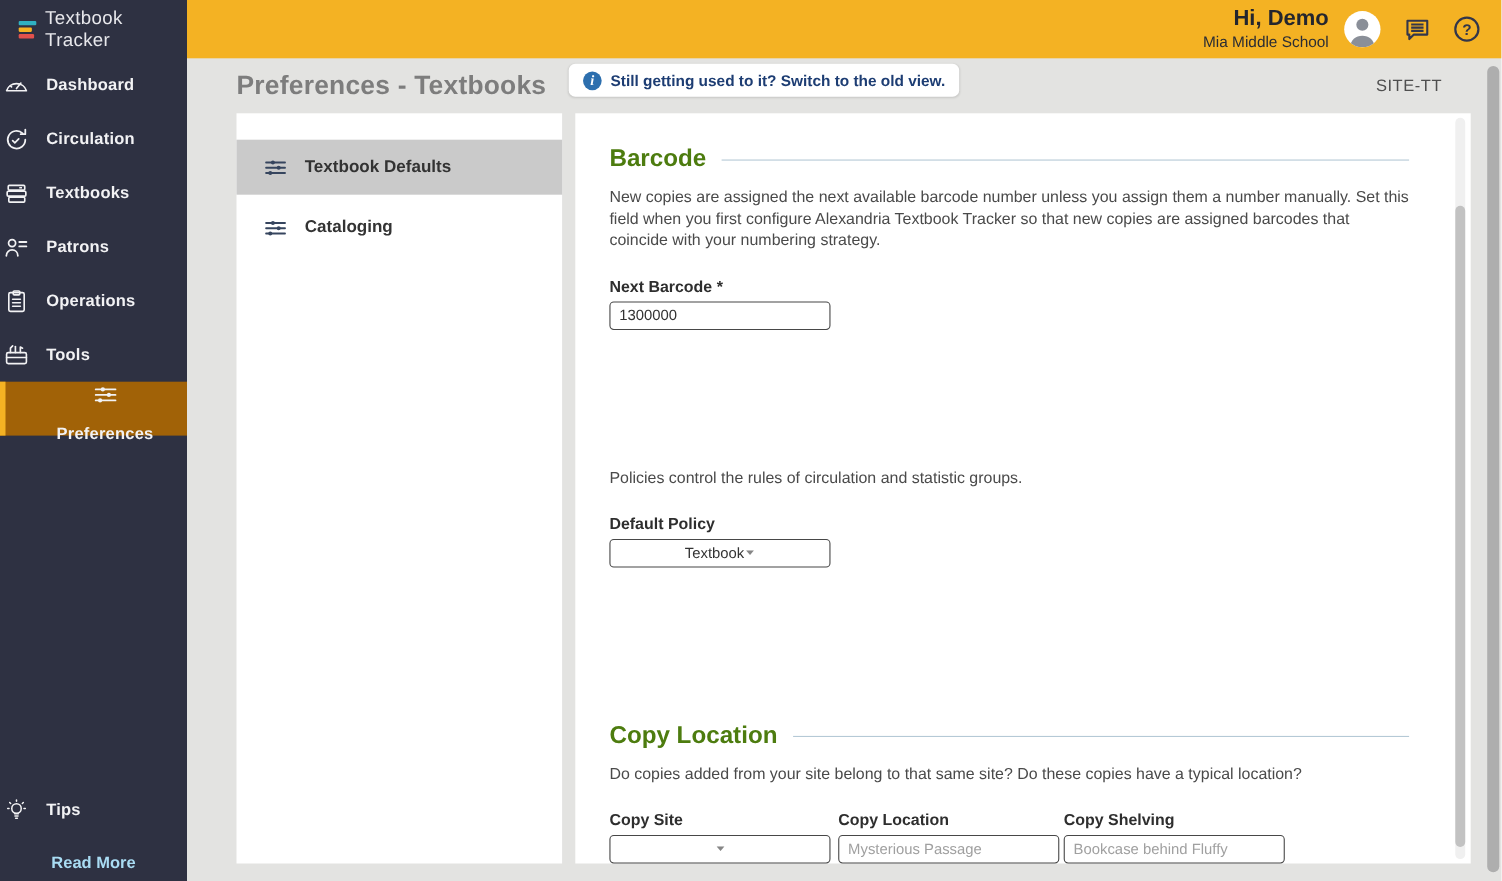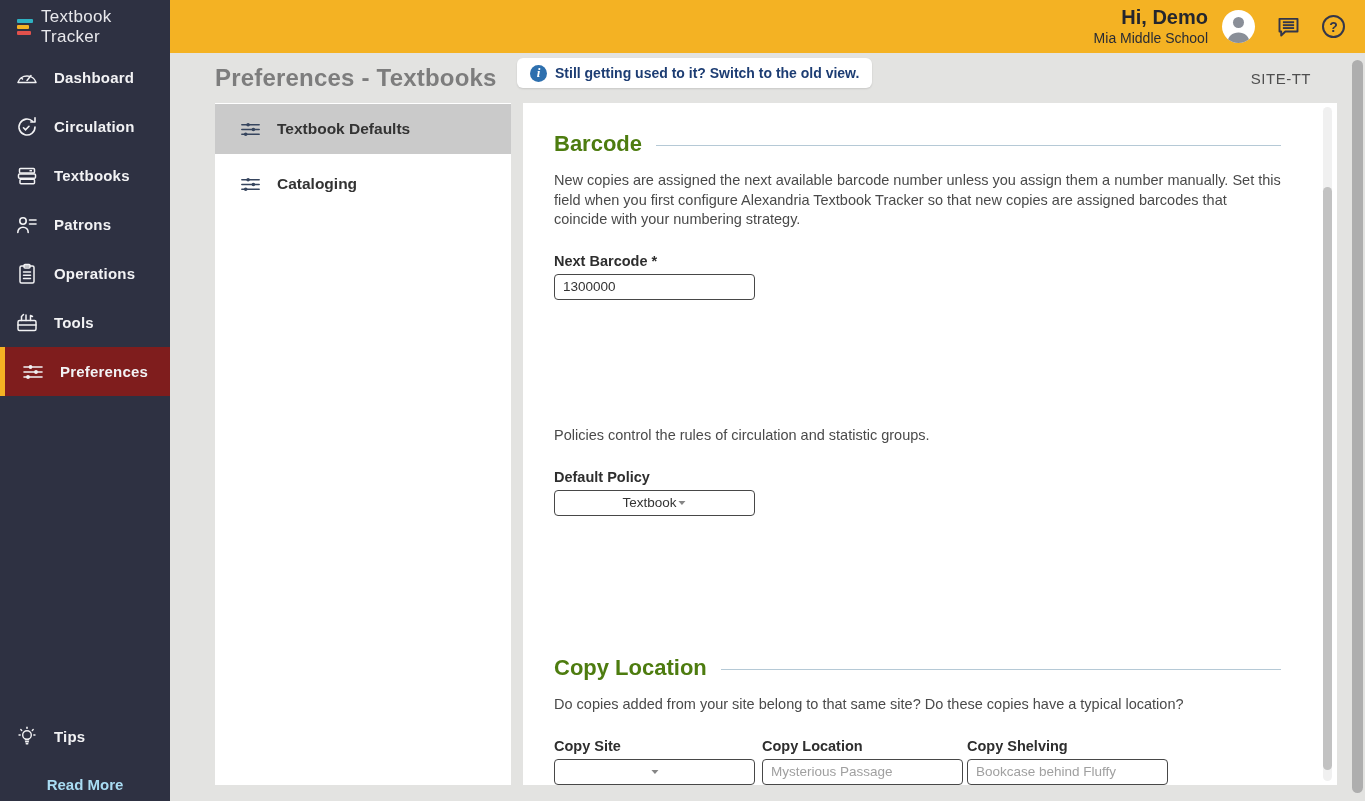--- a/index.html
+++ b/index.html
@@ -41,26 +41,26 @@
   .logo-row { height:53px; display:flex; align-items:center; padding-left:17px; gap:8px; }
   .logo-mark { display:flex; flex-direction:column; gap:2px; }
   .logo-mark i { display:block; height:4px; border-radius:1px; }
   .logo-mark .b1 { width:16px; background:#2fb1c2; }
   .logo-mark .b2 { width:12px; background:#f4b223; }
   .logo-mark .b3 { width:14px; background:#e2514c; }
   .logo-text { font-size:17px; color:#e8e8ec; letter-spacing:0.3px; font-weight:400; }
   .nav { position:absolute; top:53px; left:0; right:0; }
   .nav-item {
     height:49px; display:flex; align-items:center; gap:15px;
-    padding-left:15px; cursor:pointer; color:#f2f2f4;
+    padding-left:3px; cursor:pointer; color:#f2f2f4;
   }
   .nav-item .nav-icon { width:24px; height:24px; flex:0 0 24px; color:#f2f2f4; }
   .nav-item .nav-label { font-size:15px; font-weight:600; letter-spacing:0.2px; }
   .nav-item.active {
-    background:#7f1d1d; border-left:5px solid #f4b223; padding-left:16px;
+    background:#a16207; border-left:5px solid #f4b223; padding-left:16px;flex-direction:column;
   }
   .sidebar-bottom { position:absolute; left:0; right:0; bottom:40px; }
   .read-more {
     position:absolute; left:0; right:0; bottom:8px; text-align:center;
     color:#a9dcf3; font-size:15px; font-weight:700; cursor:pointer;
   }
   
   .page-header { position:absolute; left:199px; top:53px; right:0; height:50px; }
   .page-title {
     position:absolute; left:16px; top:50%; transform:translateY(-50%);
@@ -79,21 +79,21 @@
     display:flex; align-items:center; justify-content:center; flex:0 0 17px;
   }
   .banner-text { font-size:14px; font-weight:700; color:#1d3d73; white-space:nowrap; }
   .site-code {
     position:absolute; right:54px; top:50%; transform:translateY(-50%);
     font-size:15px; color:#4f4f4f; letter-spacing:0.5px;
   }
   
   .subnav {
     position:absolute; left:215px; top:103px; width:296px; bottom:16px;
-    background:#fff; padding-top:1px;
+    background:#fff; padding-top:24px;
   }
   .subnav-item {
     height:50px; display:flex; align-items:center; gap:15px;
     padding-left:24px; cursor:pointer;
   }
   .subnav-item + .subnav-item { margin-top:5px; }
   .subnav-item.active { background:#cacaca; }
   .subnav-item .sub-icon { width:23px; height:23px; flex:0 0 23px; color:#36455e; }
   .subnav-item .sub-label { font-size:15.5px; font-weight:600; color:#333; }
   

